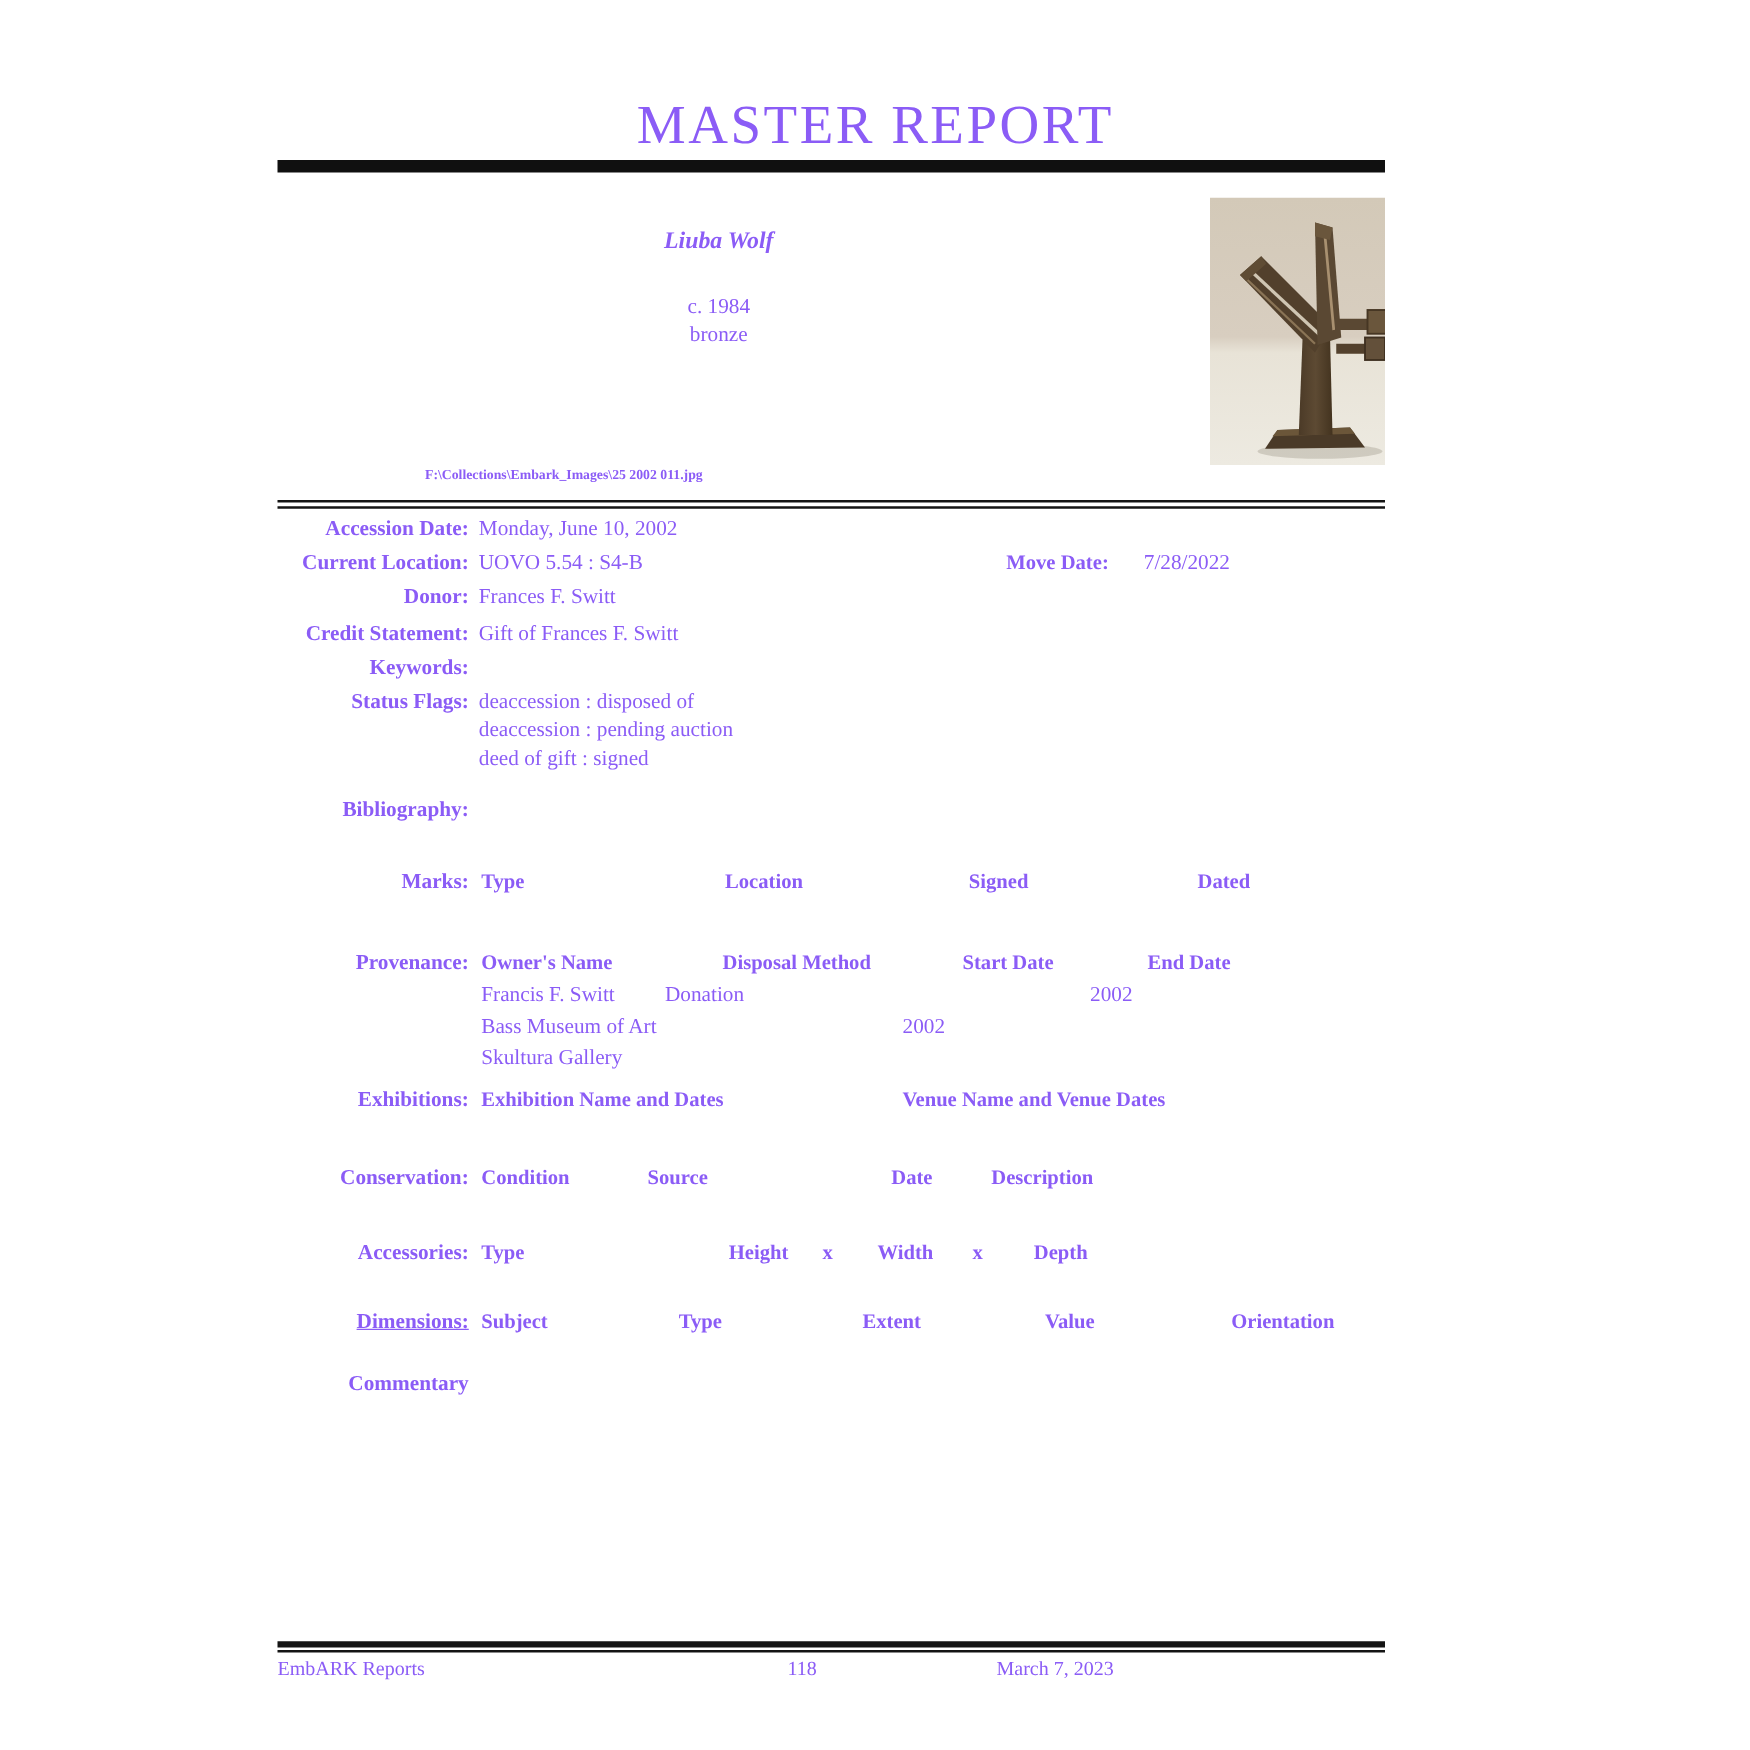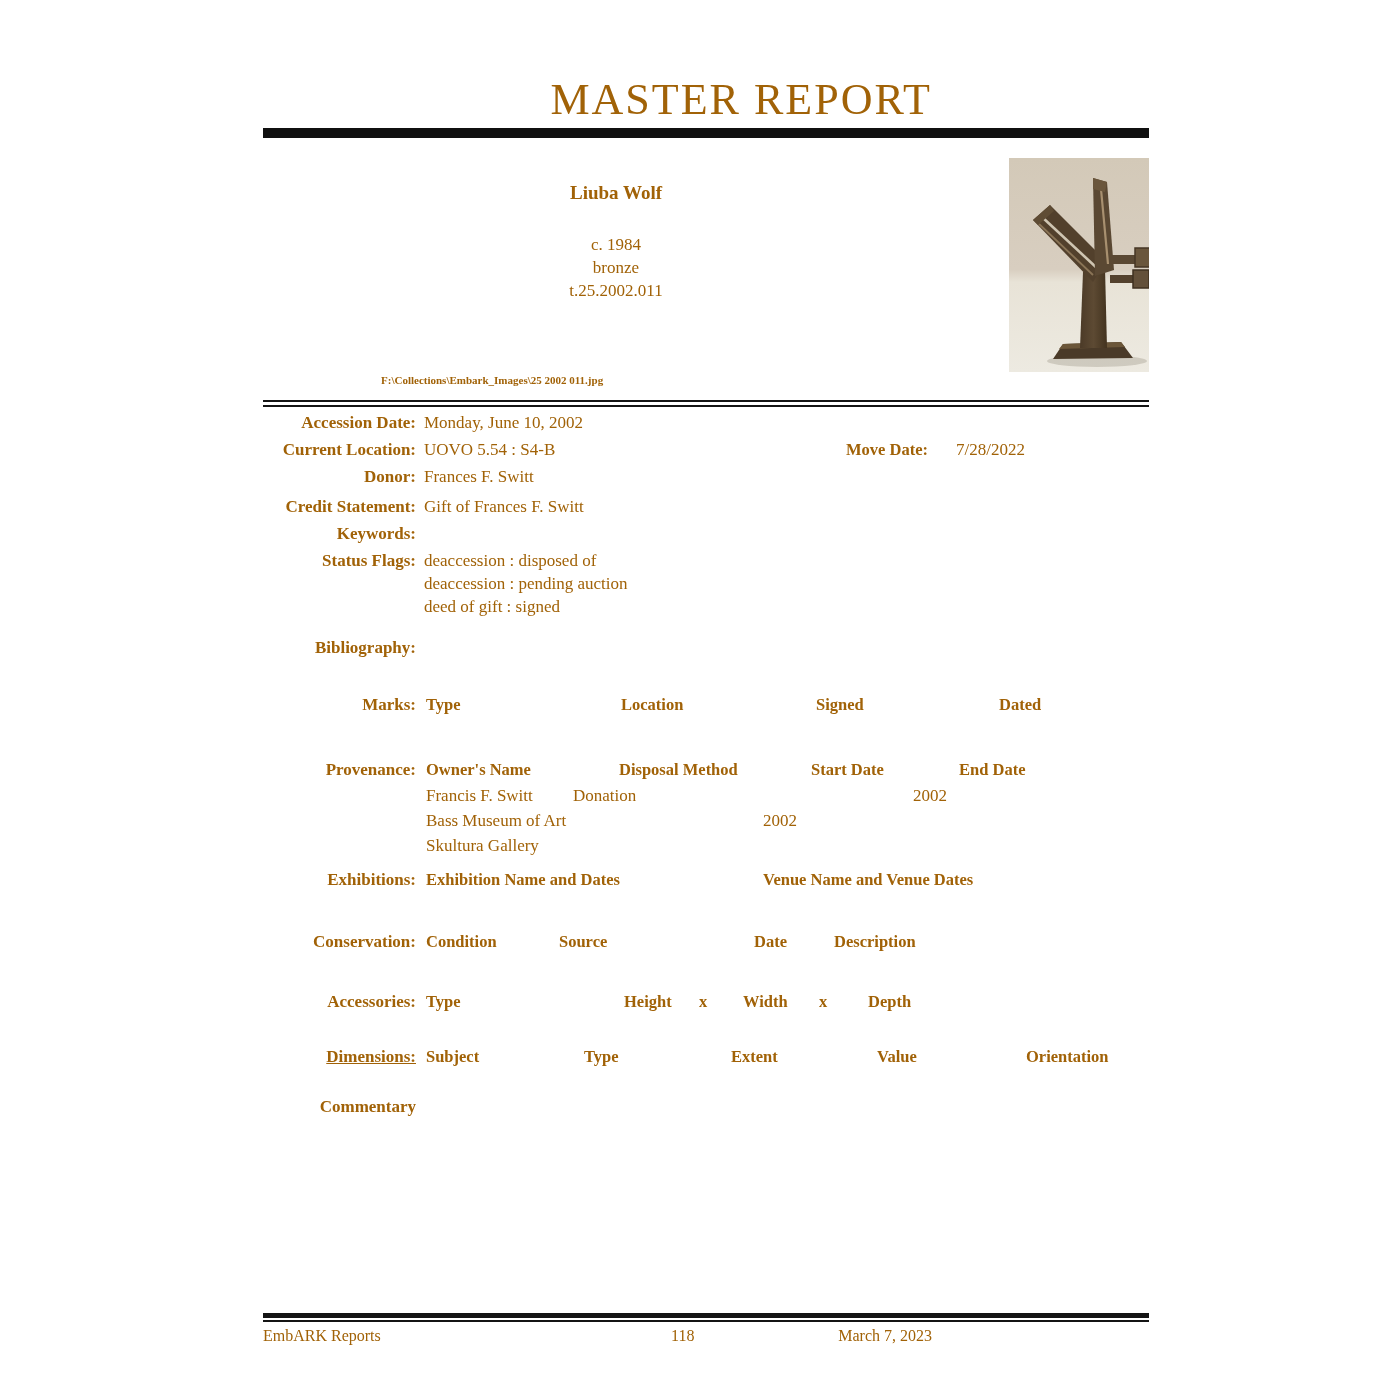--- a/index.html
+++ b/index.html
@@ -1,29 +1,29 @@
 <!DOCTYPE html>
 <html><head>
 <meta charset="utf-8">
 <style>
   html,body{margin:0;padding:0;background:#ffffff;}
   .page{
     position:relative;width:1108px;height:1400px;background:#ffffff;
-    font-family:"Liberation Serif","DejaVu Serif",serif;color:#a16207;overflow:hidden;margin-left:41px;
+    font-family:"Liberation Serif","DejaVu Serif",serif;color:#8b5cf6;overflow:hidden;
   }
   .abs{position:absolute;}
   .report-title{
     font-size:44px;letter-spacing:2px;white-space:nowrap;text-align:right;
     font-weight:400;
   }
   .title-rule{height:10px;background:#101010;}
   .dbl-rule{height:3px;border-top:2px solid #141414;border-bottom:2px solid #141414;}
   .footer-rule{height:2px;border-top:5px solid #141414;border-bottom:2px solid #141414;}
   .objblock{width:706px;text-align:center;font-size:17px;line-height:23px;}
-  .objblock .artist{font-weight:bold;font-size:19px;margin-bottom:29px;}
+  .objblock .artist{font-weight:bold;font-size:19px;margin-bottom:29px;font-style:italic;}
   .objblock .nat{font-style:italic;}
   .objblock .worktitle{font-weight:bold;font-style:italic;font-size:19px;}
   .filepath{font-size:11px;font-weight:bold;letter-spacing:0px;white-space:nowrap;}
   .lbl{
     left:140px;width:235px;text-align:right;font-weight:bold;font-size:17px;
     white-space:nowrap;
   }
   .val{font-size:17px;white-space:nowrap;}
   .colhead{font-size:16.5px;font-weight:bold;white-space:nowrap;}
   .footer-text{font-size:16px;white-space:nowrap;}
@@ -73,21 +73,20 @@
       <rect x="126" y="90" width="17" height="19" fill="#6a563c" stroke="#463624" stroke-width="1.5"></rect>
       <rect x="101" y="117" width="26" height="8" fill="#53412d"></rect>
       <rect x="124" y="112" width="16" height="18" fill="#63503a" stroke="#3f3021" stroke-width="1.5"></rect>
     </svg>
   </div>
 
   <div class="abs objblock" style="left:222px;top:181px;">
     <div class="artist">Liuba Wolf</div>
     <div>c. 1984</div>
     <div>bronze</div>
-    <div>t.25.2002.011</div>
   </div>
   <div class="abs filepath" style="left:340px;top:374px;">F:\Collections\Embark_Images\25 2002 011.jpg</div>
 
   <div class="abs dbl-rule" style="left:222px;top:400px;width:968px;"></div>
 
   <div class="abs lbl" style="top:413px;">Accession Date:</div>
   <div class="abs val" style="left:383px;top:413px;">Monday, June 10, 2002</div>
 
   <div class="abs lbl" style="top:440px;">Current Location:</div>
   <div class="abs val" style="left:383px;top:440px;">UOVO 5.54 : S4-B</div>

